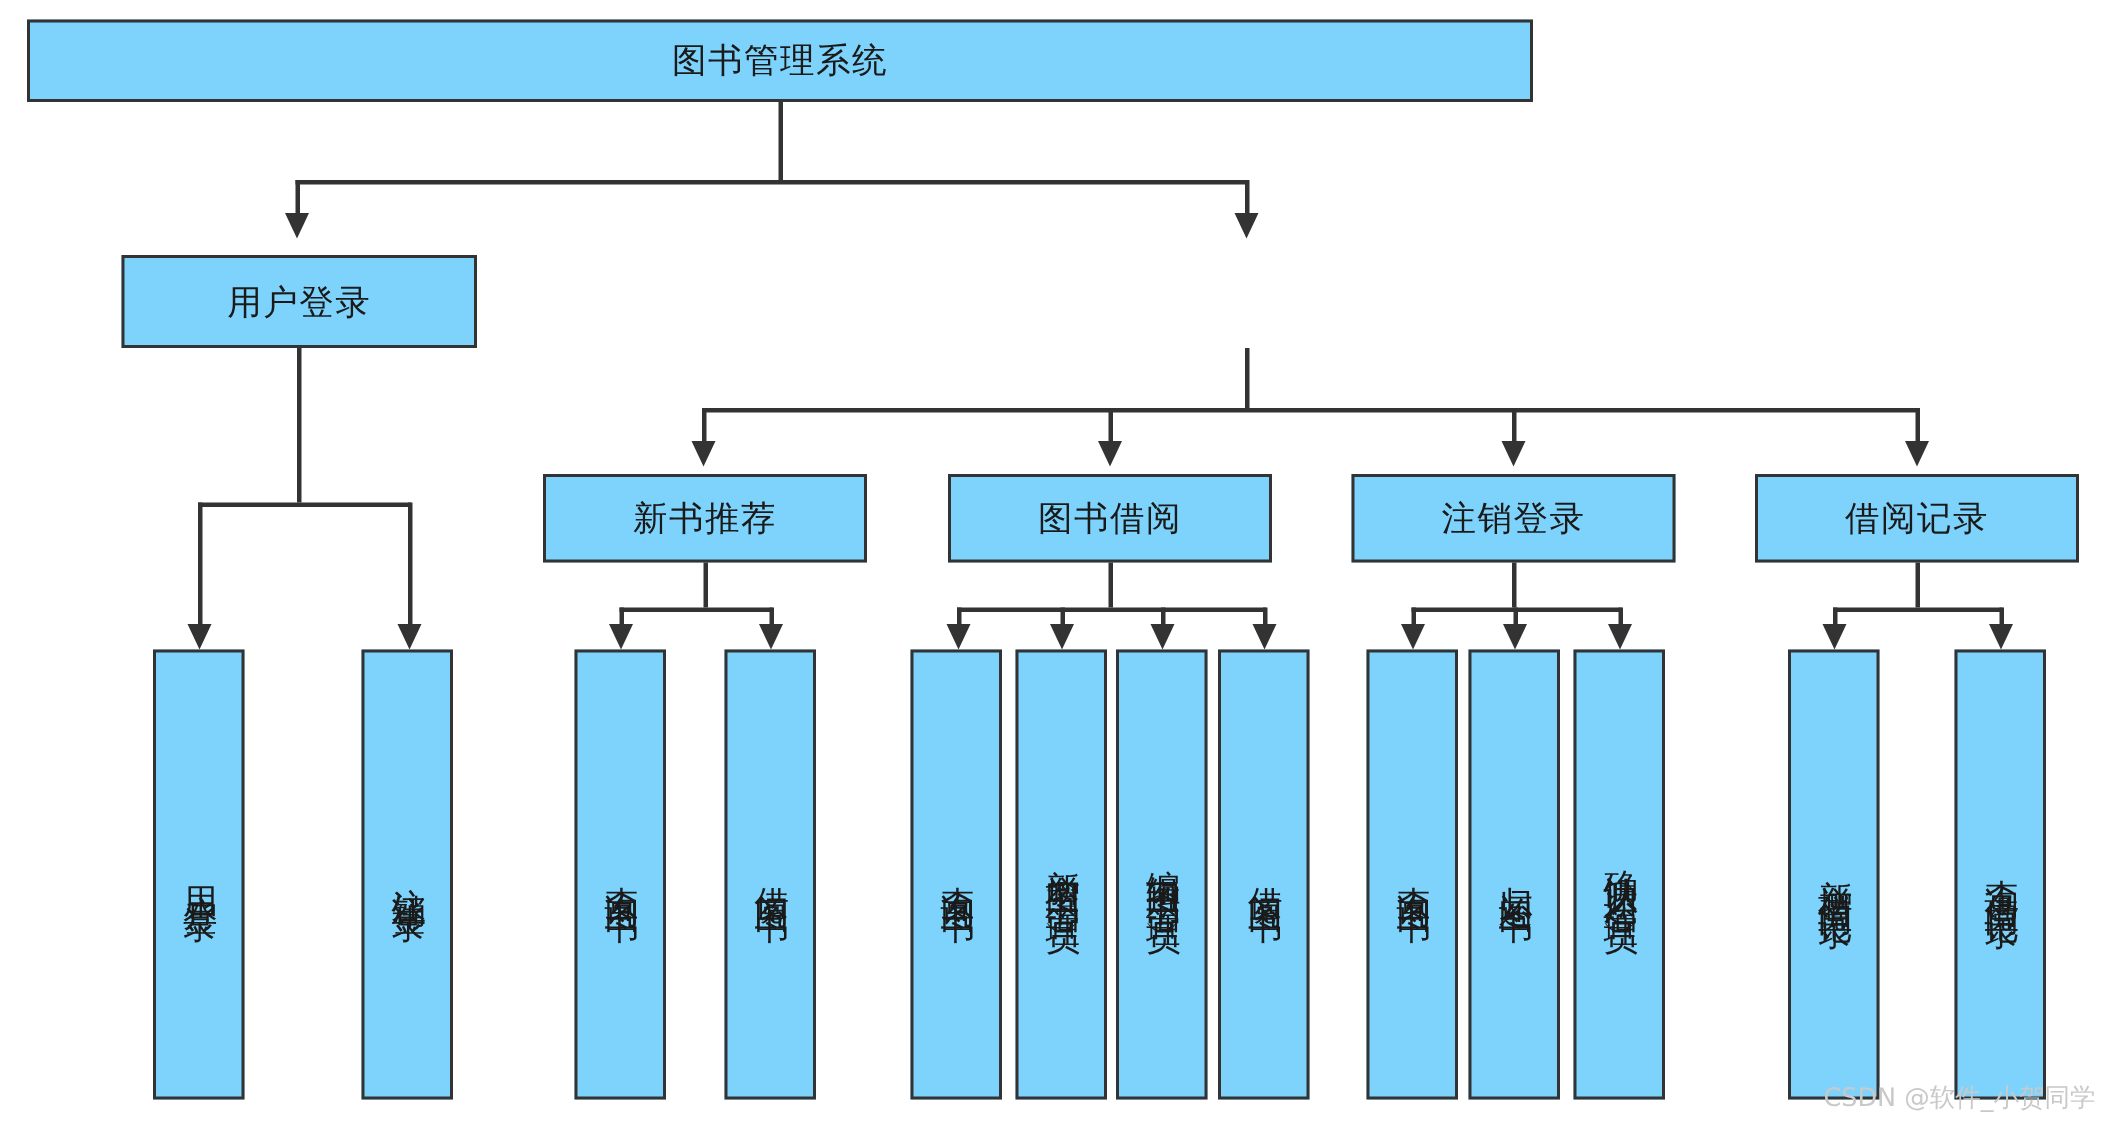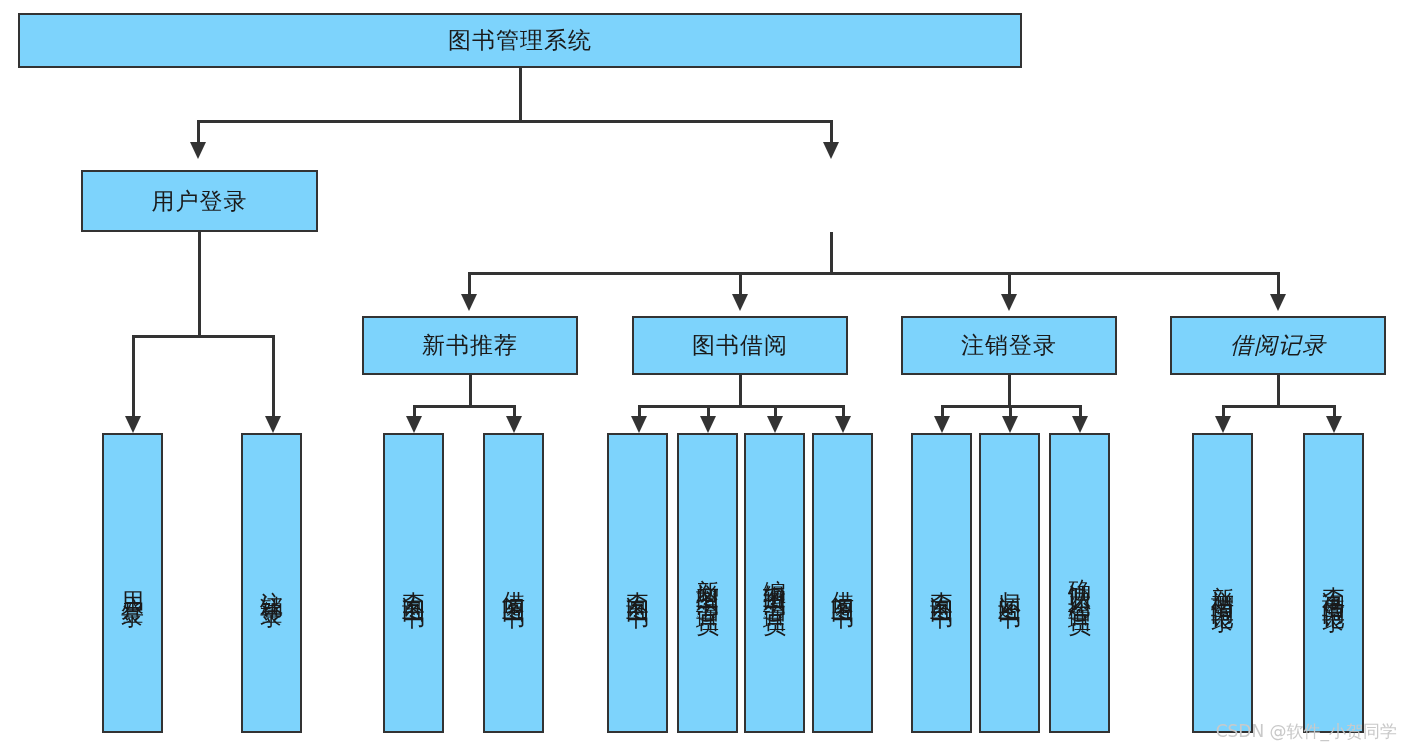--- a/index.html
+++ b/index.html
@@ -109,21 +109,21 @@
 
   <div class="node horiz" style="left:362px; top:316px; width:216px; height:59px;">
     <span>新书推荐</span>
   </div>
   <div class="node horiz" style="left:632px; top:316px; width:216px; height:59px;">
     <span>图书借阅</span>
   </div>
   <div class="node horiz" style="left:901px; top:316px; width:216px; height:59px;">
     <span>注销登录</span>
   </div>
-  <div class="node horiz" style="left:1170px; top:316px; width:216px; height:59px;font-style:italic;">
+  <div class="node horiz" style="left:1170px; top:316px; width:216px; height:59px;">
     <span>借阅记录</span>
   </div>
 
   <div class="vline" style="left:469px; top:375px; height:30px;"></div>
   <div class="hline" style="left:413px; top:405px; width:102px;"></div>
   <div class="vline" style="left:413px; top:405px; height:13px;"></div>
   <div class="vline" style="left:513px; top:405px; height:13px;"></div>
   <div class="arrow" style="left:406px; top:416px;"></div>
   <div class="arrow" style="left:506px; top:416px;"></div>
 

